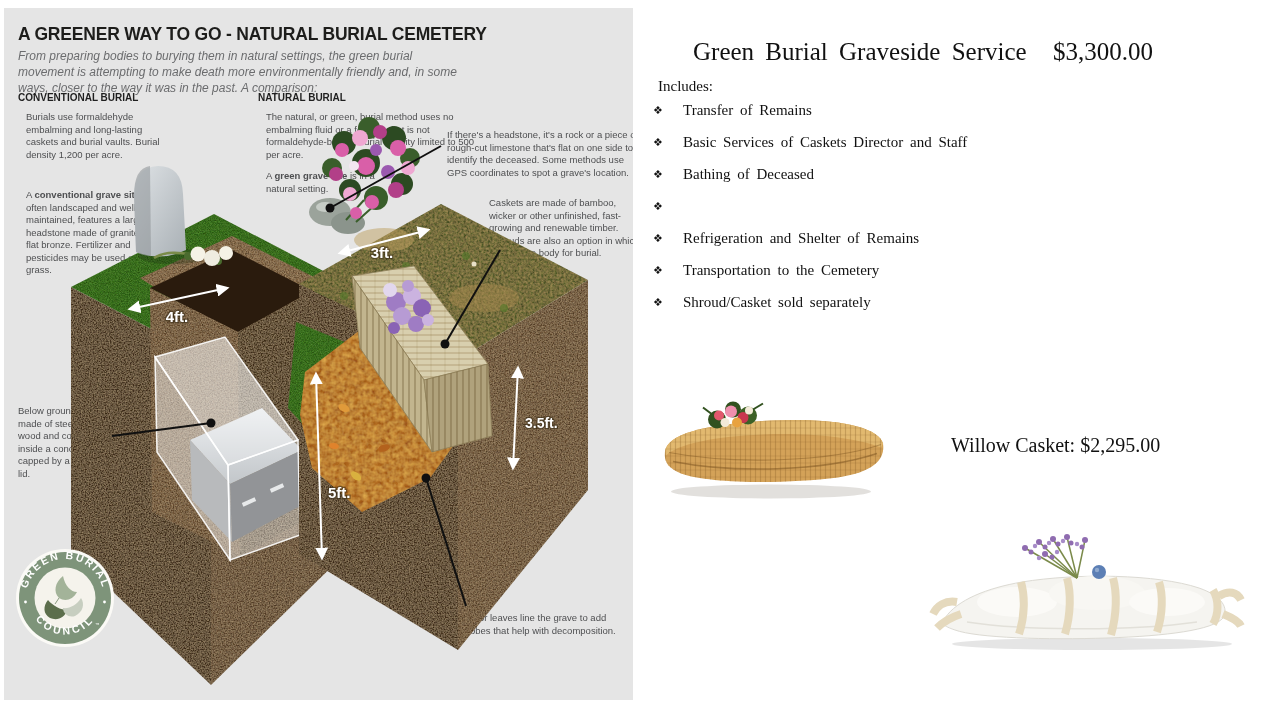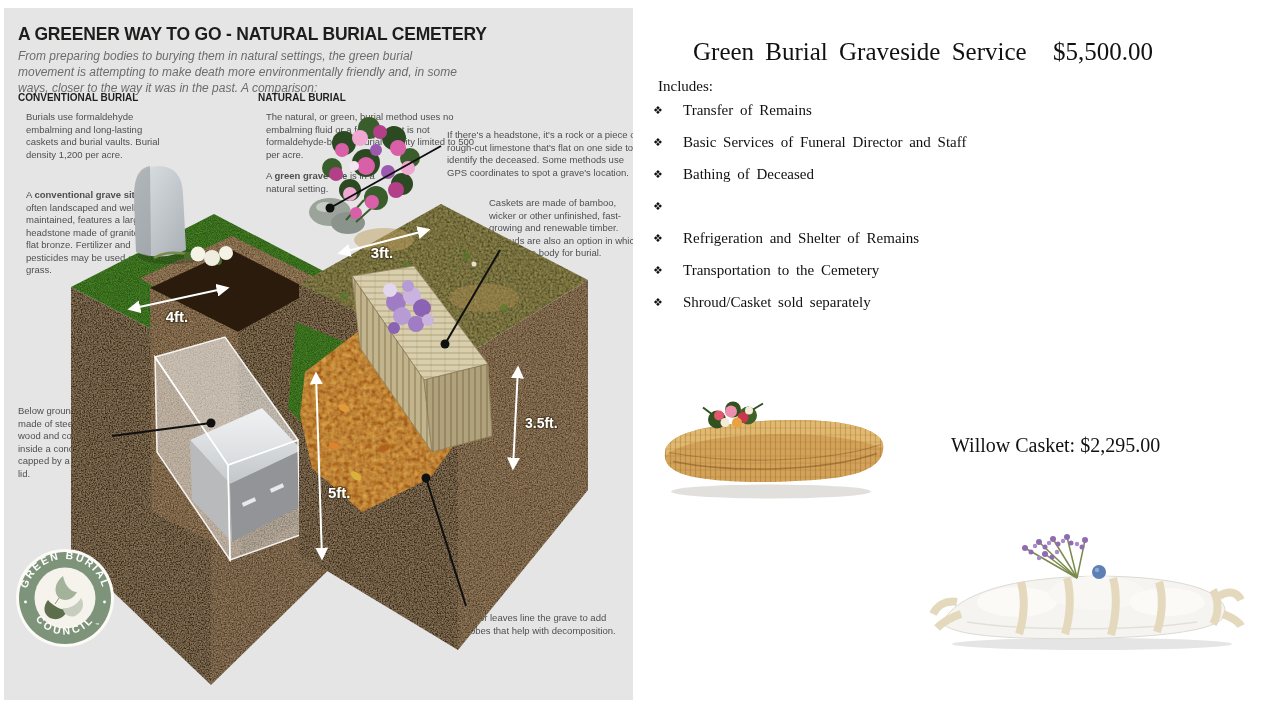--- a/index.html
+++ b/index.html
@@ -341,31 +341,31 @@
       <path d="M48,28 C40,34 38,44 44,50 C50,54 58,52 62,44 C56,44 50,38 48,28 Z" fill="#a3b399"></path>
       <path d="M66,50 C70,56 68,64 60,68 C54,70 48,66 48,60 C54,61 62,57 66,50 Z" fill="#c7cec0"></path>
       <line x1="44" y1="50" x2="40" y2="56" stroke="#8a9a80" stroke-width="1"></line>
     </g>
   </svg>
 </div>
 
 <div class="right-panel">
 
   <div class="svc-title">Green Burial Graveside Service</div>
-  <div class="svc-price">$5,500.00</div>
+  <div class="svc-price">$3,300.00</div>
   <div class="svc-includes">Includes:</div>
 
   <ul class="svc-list">
     <li>
         <span class="bullet">❖</span>
         <span>Transfer of Remains</span>
       </li>
     <li>
         <span class="bullet">❖</span>
-        <span>Basic Services of Funeral Director and Staff</span>
+        <span>Basic Services of Caskets Director and Staff</span>
       </li>
     <li>
         <span class="bullet">❖</span>
         <span>Bathing of Deceased</span>
       </li>
     <li>
         <span class="bullet">❖</span>
       </li>
     <li>
         <span class="bullet">❖</span>

